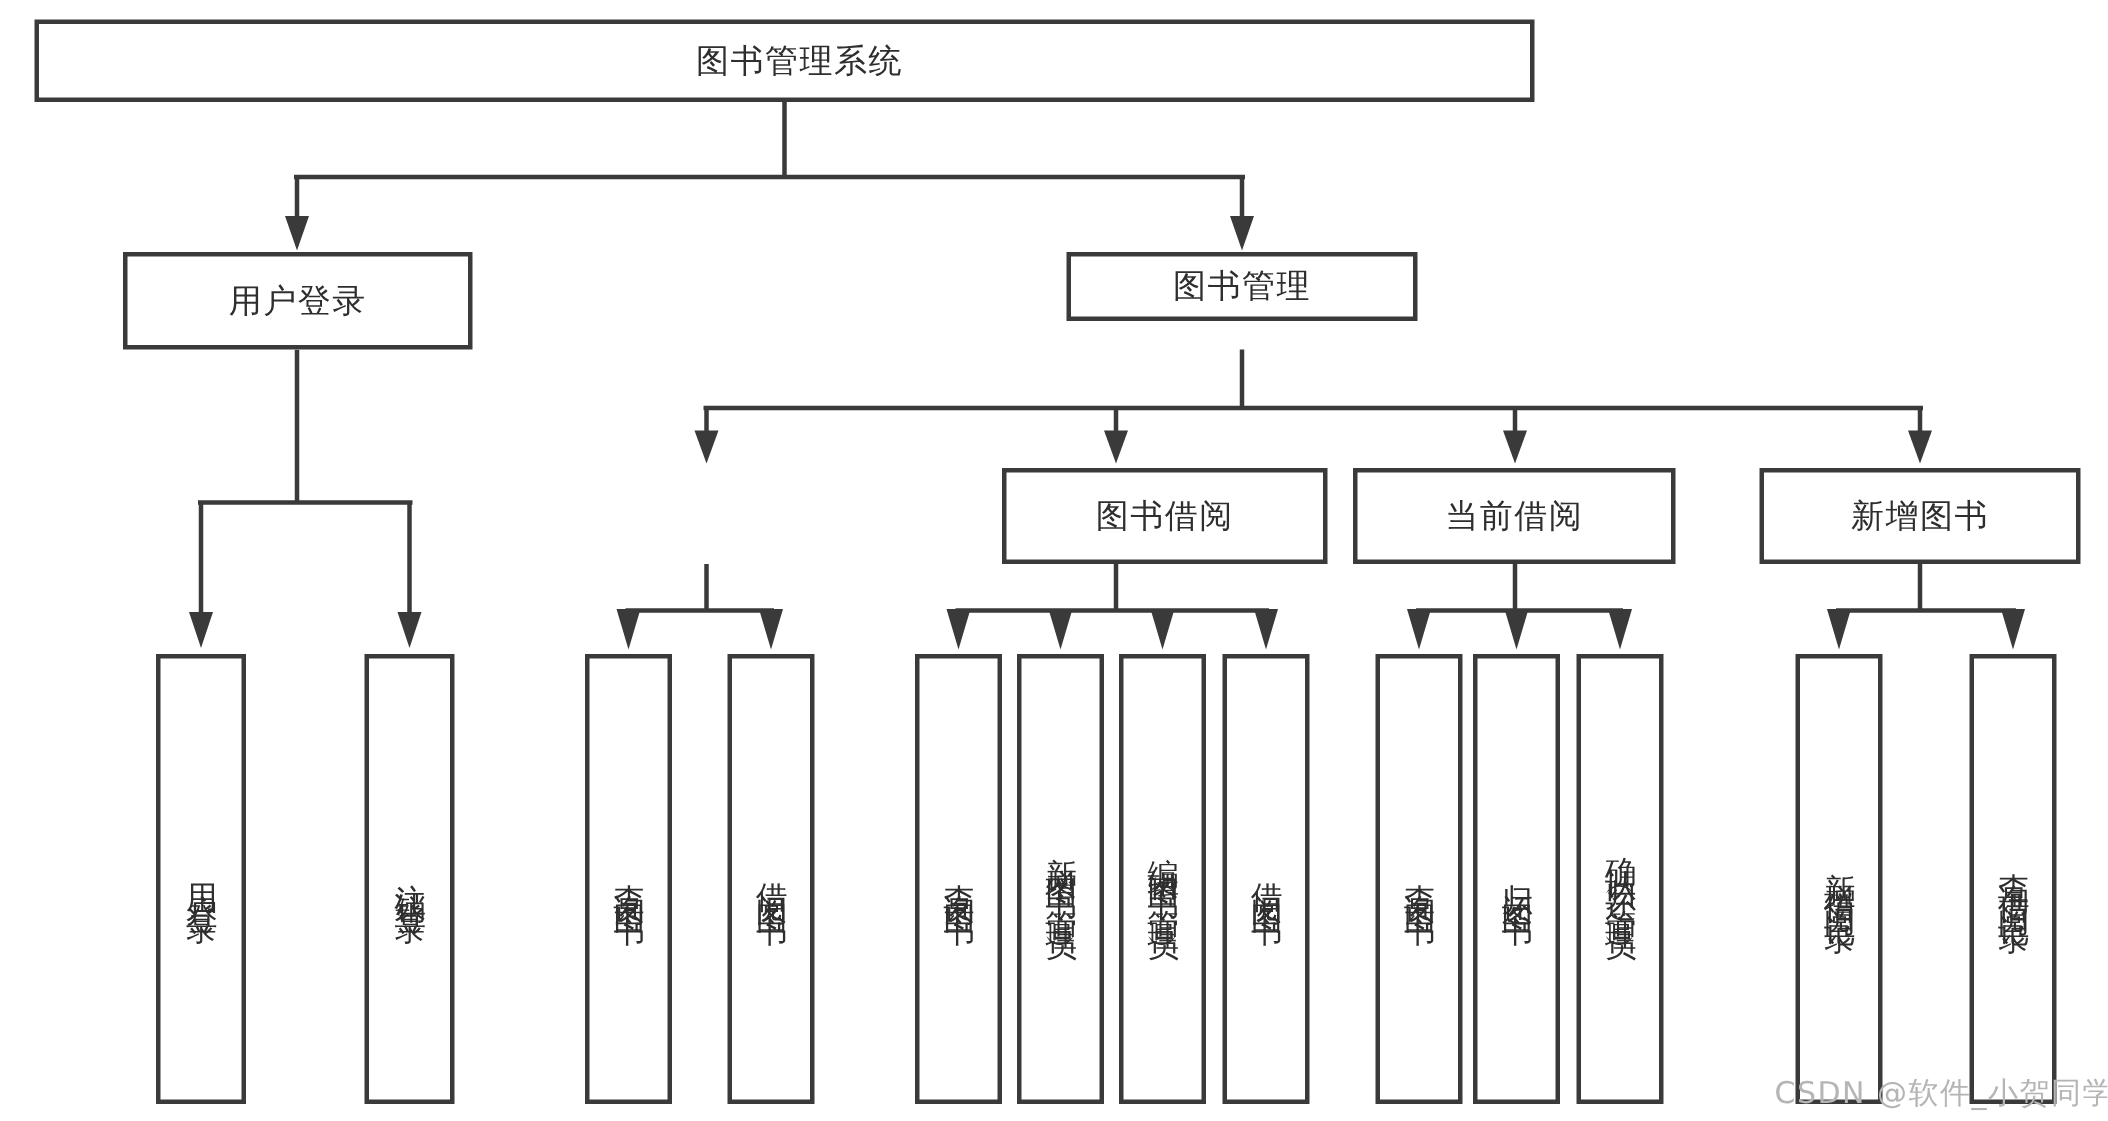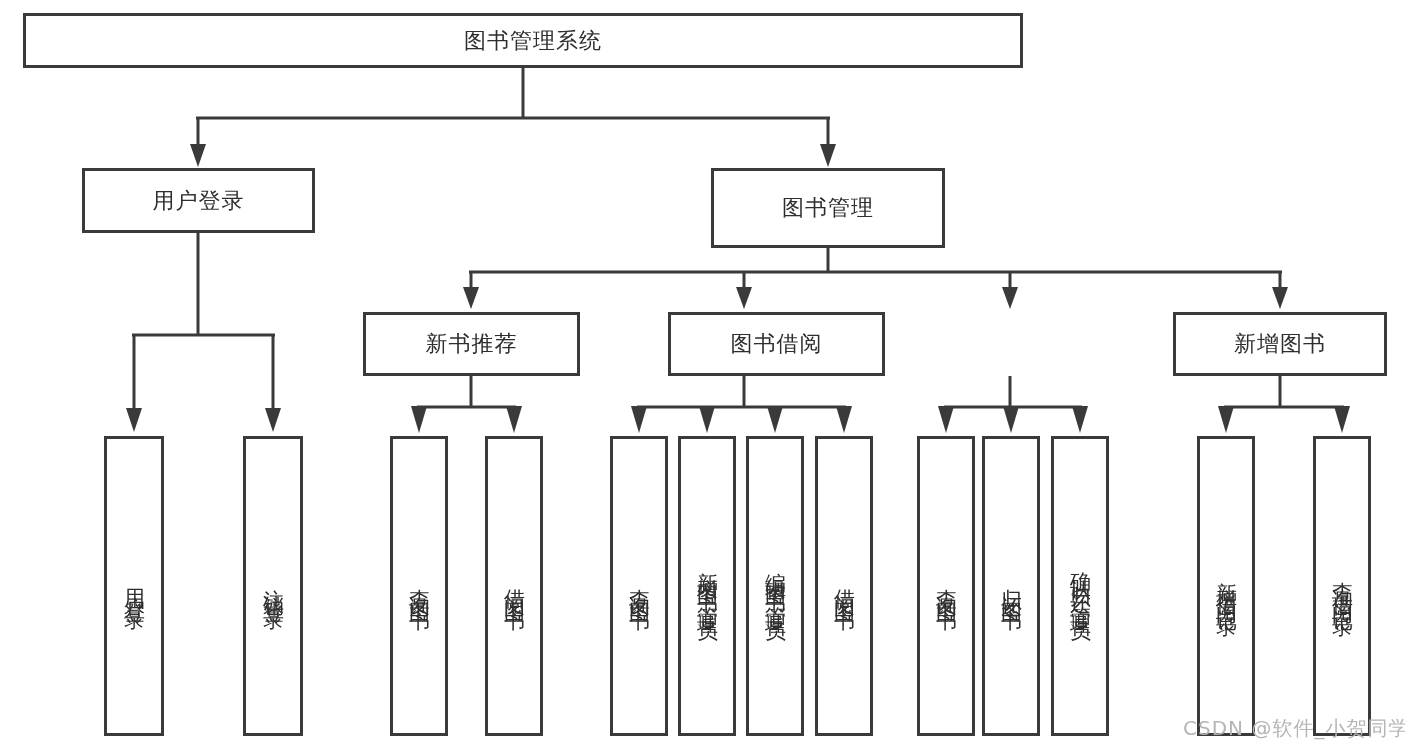--- a/index.html
+++ b/index.html
@@ -118,29 +118,29 @@
     </g>
   </svg>
 
   <div class="box" style="left:23px;top:13px;width:1000px;height:55px;padding-left:20px;">
     <span>图书管理系统</span>
   </div>
 
   <div class="box" style="left:82px;top:168px;width:233px;height:65px;">
     <span>用户登录</span>
   </div>
-  <div class="box" style="left:711px;top:168px;width:234px;height:80px;">
+  <div class="box" style="left:711px;top:168px;width:234px;height:46px;">
     <span>图书管理</span>
   </div>
 
-  <div class="box" style="left:363px;top:312px;width:217px;height:64px;">
-    <span>新书推荐</span>
-  </div>
   <div class="box" style="left:668px;top:312px;width:217px;height:64px;">
     <span>图书借阅</span>
+  </div>
+  <div class="box" style="left:902px;top:312px;width:215px;height:64px;">
+    <span>当前借阅</span>
   </div>
   <div class="box" style="left:1173px;top:312px;width:214px;height:64px;">
     <span>新增图书</span>
   </div>
 
   <div class="box vbox" style="left:104px;top:436px;width:60px;height:300px;">用户登录</div>
   <div class="box vbox" style="left:243px;top:436px;width:60px;height:300px;">注销登录</div>
 
   <div class="box vbox" style="left:390px;top:436px;width:58px;height:300px;">查询图书</div>
   <div class="box vbox" style="left:485px;top:436px;width:58px;height:300px;">借阅图书</div>

